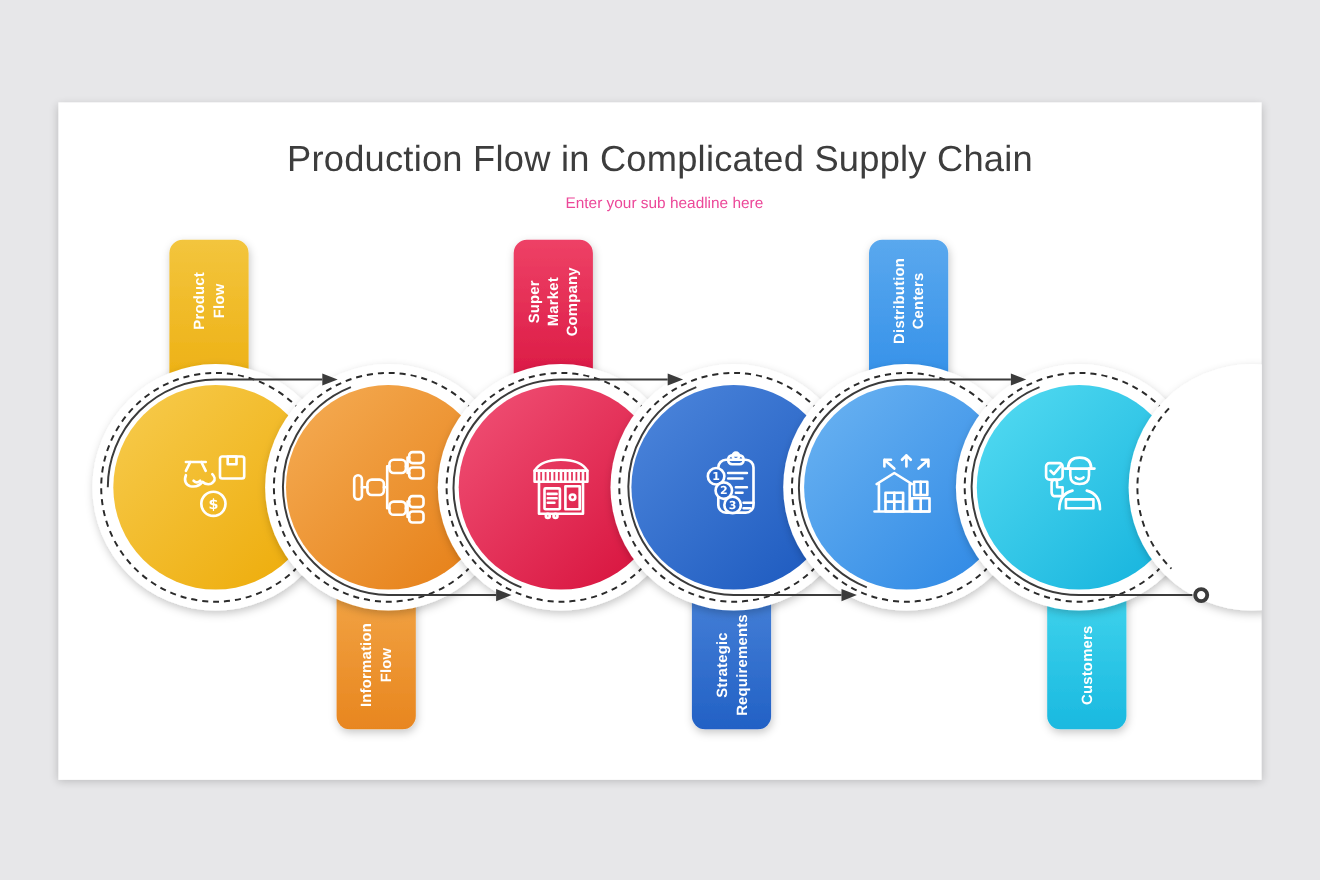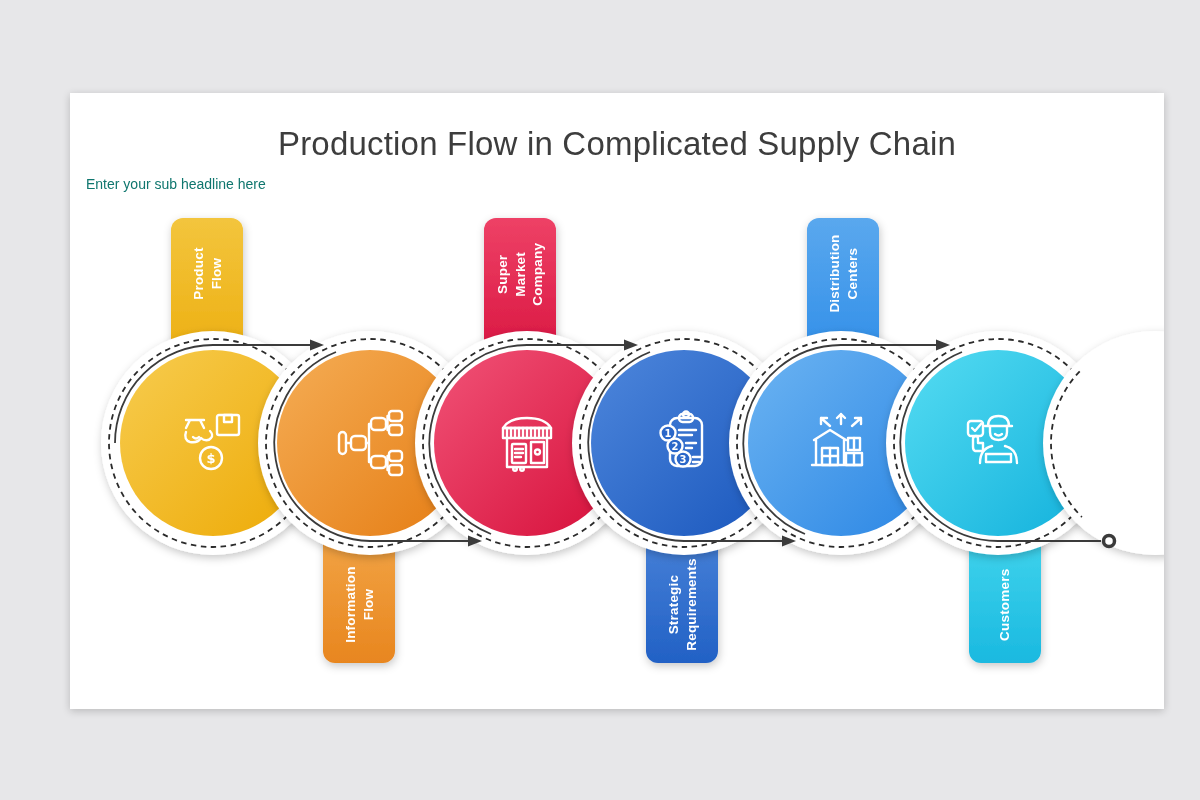--- a/index.html
+++ b/index.html
@@ -5,30 +5,29 @@
   html,body{margin:0;padding:0;}
   body{
     width:1200px;height:800px;position:relative;overflow:hidden;
     background:#e7e7e9;
     font-family:"Liberation Sans", sans-serif;
   }
   .slide{
     position:absolute;left:53px;top:93px;width:1094px;height:616px;
     background:#ffffff;
     box-shadow:0 2px 8px rgba(0,0,0,0.20);
-    margin-left:17px;
   }
   .slide-title{
     position:absolute;left:0;top:32px;width:100%;
     text-align:center;font-size:33px;font-weight:400;color:#3d3d3d;
     letter-spacing:0.2px;
   }
   .slide-subtitle{
-    position:absolute;left:16px;top:83px;width:100%;
-    font-size:14px;font-weight:400;color:#0f766e;
+    position:absolute;left:4px;top:83px;width:100%;
+    text-align:center;font-size:14px;font-weight:400;color:#ec4899;
   }
   svg.diagram{position:absolute;left:0;top:0;width:1094px;height:616px;}
   .tab-label{
     position:absolute;display:flex;align-items:center;justify-content:center;
     pointer-events:none;
   }
   .tab-label span{
     transform:rotate(-90deg);
     white-space:pre-line;text-align:center;
     font-size:13.5px;font-weight:bold;color:#ffffff;

